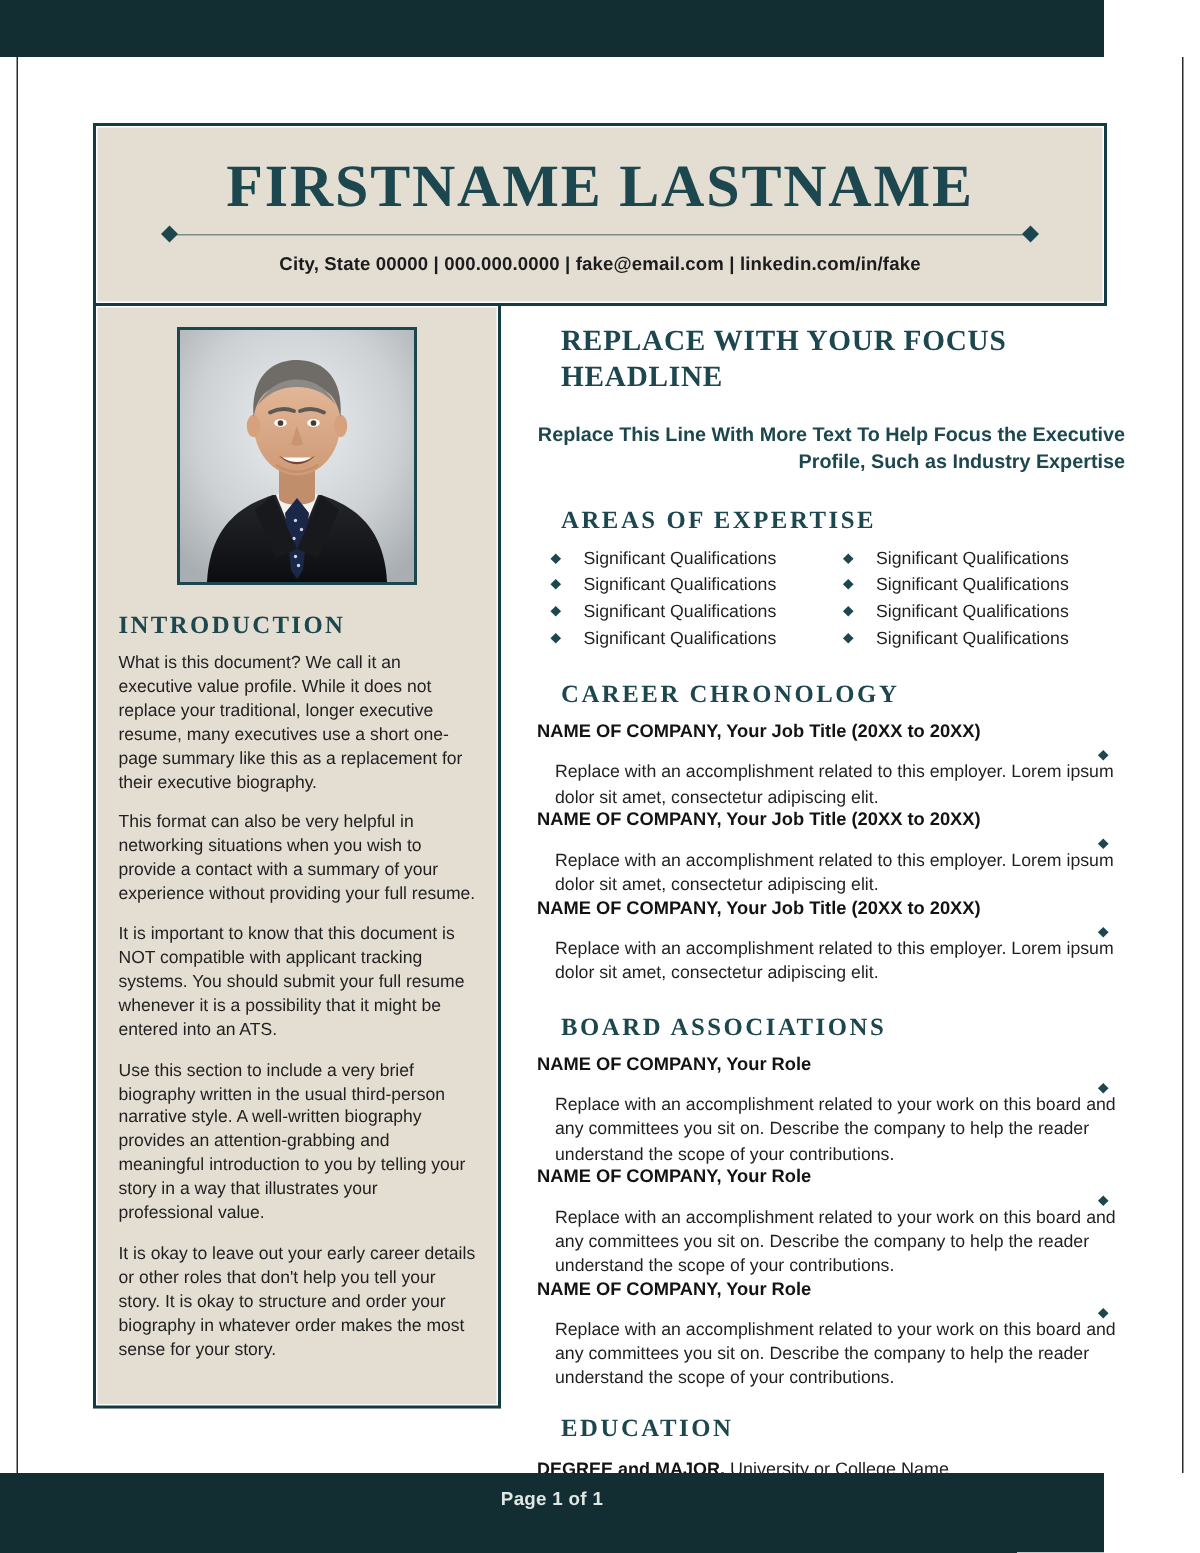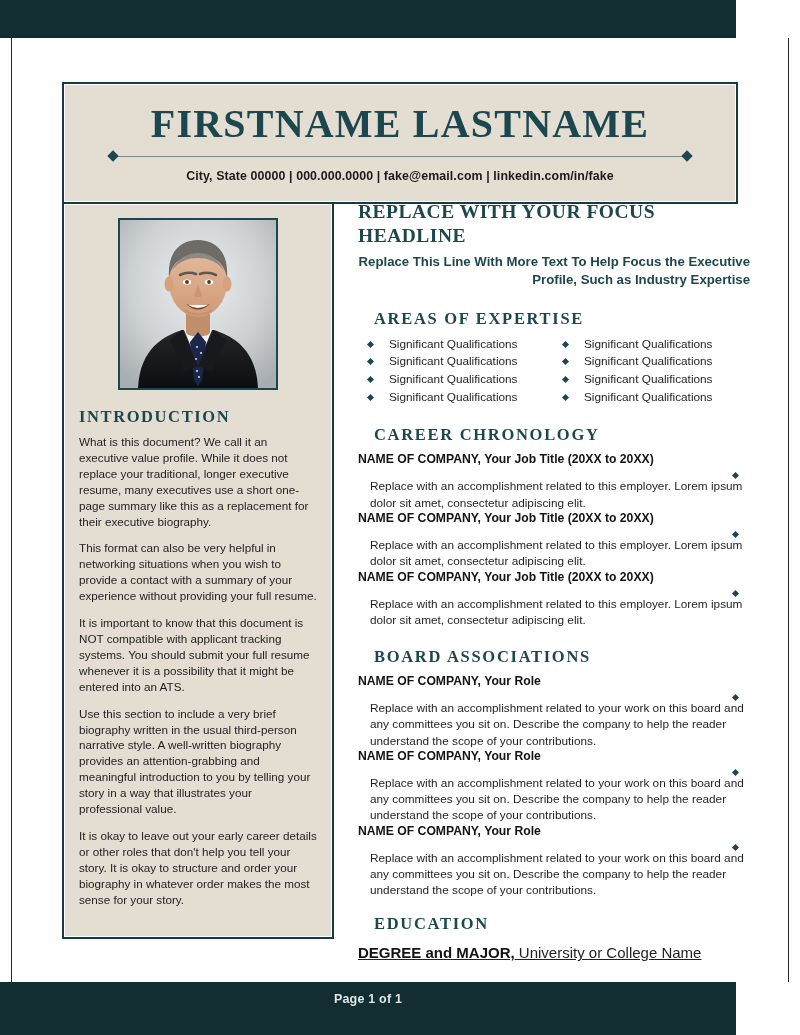--- a/index.html
+++ b/index.html
@@ -148,21 +148,21 @@
     left: 358px;
     top: 200px;
     width: 392px;
   }
   .focus-headline {
     font-family: "Liberation Serif", serif;
     font-weight: bold;
     font-size: 19.5px;
     letter-spacing: .5px;
     color: #1d474e;
-    margin: 0;
+    margin: 16px;
     line-height: 1.25;
   }
   .focus-sub {
     font-size: 13.2px;
     font-weight: bold;
     color: #1d474e;
     text-align: right;
     line-height: 1.4;
     margin: 4px 0 0 0;
   }
@@ -211,21 +211,21 @@
     margin-left: 12px;
     flex-direction: column;
   }
   .job-bullet .bullet-dia { margin: 6px 12px 0 0; }
   .job-bullet .txt {
     font-size: 11.8px;
     line-height: 1.38;
     color: #1f1f1f;
   }
   .edu-line {
-    font-size: 15px;
+    font-size: 12px;
     color: #1f1f1f;
     margin: 10px 0 0 0;
     text-decoration: underline;
   }
   .edu-line b { color: #131313; }
 </style>
 </head>
 <body>
 
 <div class="page">

